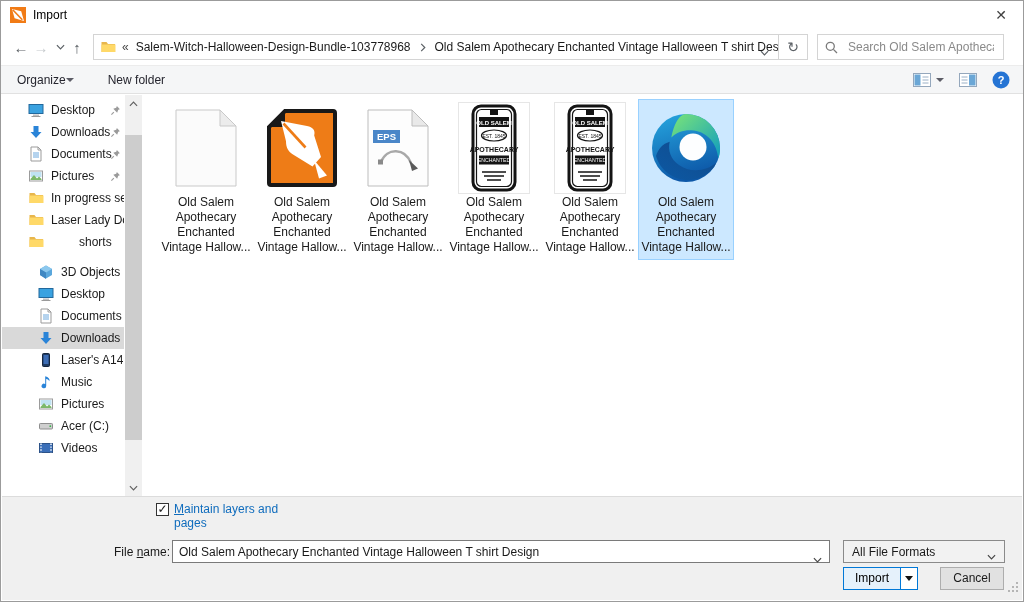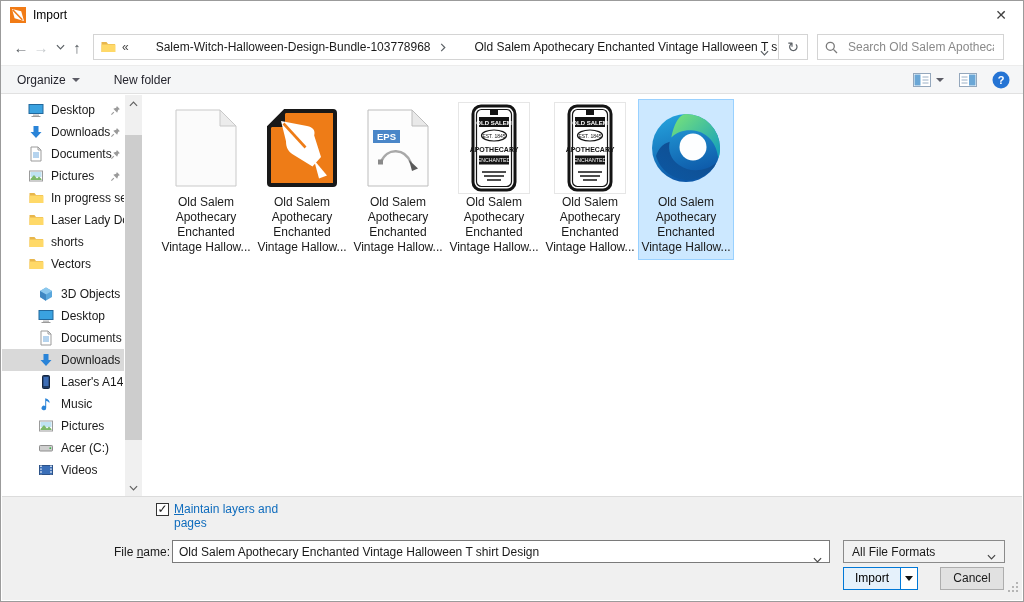--- a/index.html
+++ b/index.html
@@ -14,32 +14,32 @@
   .close-btn{position:absolute;right:13px;top:5px;width:18px;height:18px;border:none;background:none;font-size:14px;color:#404040;cursor:pointer;line-height:18px;padding:0;}
 
   
   .navrow{position:absolute;top:28px;left:0;right:0;height:36px;display:flex;align-items:center;background:#fff;padding-left:10px;}
   .navbtn{font-size:15px;color:#5a5f64;width:20px;text-align:center;flex:none;}
   .navbtn.disabled{color:#c6cacd;}
   .nav-chev{width:14px;margin-left:2px;flex:none;display:flex;justify-content:center;}
   .addressbar{margin-left:6px;width:686px;height:26px;border:1px solid #d4d4d4;display:flex;align-items:center;padding:0 26px 0 6px;font-size:12px;color:#1a1a1a;position:relative;background:#fff;white-space:nowrap;overflow:hidden;}
   .addr-folder{width:16px;height:16px;display:inline-flex;flex:none;margin-right:6px;}
   .crumb-ovf{color:#444;margin-right:7px;font-size:12px;}
-  .crumb{color:#1a1a1a;margin-left:20px;}
+  .crumb{color:#1a1a1a;}
   .crumb-sep{margin:0 9px;display:inline-flex;}
   .addr-chevron{position:absolute;right:9px;top:10px;}
   .refreshbtn{width:29px;height:26px;border:1px solid #d4d4d4;border-left:none;display:flex;align-items:center;justify-content:center;font-size:14px;color:#5a5f64;background:#fff;flex:none;}
   .searchbox{margin-left:9px;width:187px;height:26px;border:1px solid #d4d4d4;display:flex;align-items:center;padding:0 7px;background:#fff;flex:none;}
   .searchbox svg{flex:none;margin-right:8px;}
   .searchbox input{border:none;outline:none;flex:1;min-width:0;font-size:12px;font-family:"Liberation Sans",sans-serif;color:#1a1a1a;background:transparent;}
   .searchbox input::placeholder{color:#8a8a8a;}
 
   
   .toolbar{position:absolute;top:64px;left:0;right:0;height:29px;background:#f5f6f7;border-top:1px solid #ececec;border-bottom:1px solid #e1e1e1;display:flex;align-items:center;font-size:12px;color:#25252e;}
-  .tbtn{display:flex;align-items:center;gap:6px;cursor:default;}
+  .tbtn{display:flex;align-items:center;cursor:default;}
   .tbtn.organize{margin-left:16px;}
   .tbtn.newfolder{margin-left:34px;}
   .tri-down{width:0;height:0;border-left:4px solid transparent;border-right:4px solid transparent;border-top:4px solid #5c5c66;}
   .tb-right{margin-left:auto;display:flex;align-items:center;margin-right:13px;gap:6px;}
   .tb-right .grp{display:flex;align-items:center;gap:5px;margin-left:9px;}
 
   
   .main{position:absolute;top:94px;left:1px;right:1px;bottom:105px;background:#fff;}
   .sidebar{position:absolute;left:0;top:0;bottom:0;width:122px;padding-top:4px;font-size:12px;overflow:hidden;}
   .side-row{height:22px;display:flex;align-items:center;position:relative;white-space:nowrap;cursor:default;}
@@ -245,37 +245,28 @@
         </div>
         <div class="side-row" style="padding-left: 26px;">
           <span class="side-icon">
             <svg width="16" height="16" viewBox="0 0 16 16">
               <path d="M1.5 3h5l1.5 2h7v8H1.5z" fill="#e8b64c"></path>
               <path d="M1.5 5.5h14V13h-14z" fill="#ffd968"></path>
             </svg>
           </span>
           <span class="side-label">Laser Lady Dowr</span>
         </div>
-        <div class="side-row" style="padding-left: 26px;">
+        <div class="side-row" style="padding-left: 26px; gap: 28px;">
           <span class="side-icon">
             <svg width="16" height="16" viewBox="0 0 16 16">
               <path d="M1.5 3h5l1.5 2h7v8H1.5z" fill="#e8b64c"></path>
               <path d="M1.5 5.5h14V13h-14z" fill="#ffd968"></path>
             </svg>
           </span>
           <span class="side-label">shorts</span>
-        </div>
-        <div class="side-row" style="padding-left: 26px;">
-          <span class="side-icon">
-            <svg width="16" height="16" viewBox="0 0 16 16">
-              <path d="M1.5 3h5l1.5 2h7v8H1.5z" fill="#e8b64c"></path>
-              <path d="M1.5 5.5h14V13h-14z" fill="#ffd968"></path>
-            </svg>
-          </span>
-          <span class="side-label">Vectors</span>
         </div>
         <div class="side-gap"></div>
         <div class="side-row" style="padding-left: 36px;">
           <span class="side-icon">
             <svg width="16" height="16" viewBox="0 0 16 16">
               <path d="M8 1.5L14 5v6l-6 3.5L2 11V5z" fill="#5aa7dc"></path>
               <path d="M8 1.5L14 5 8 8.5 2 5z" fill="#8cc8ee"></path>
               <path d="M8 8.5V15L2 11V5z" fill="#3f87c2"></path>
             </svg>
           </span>

